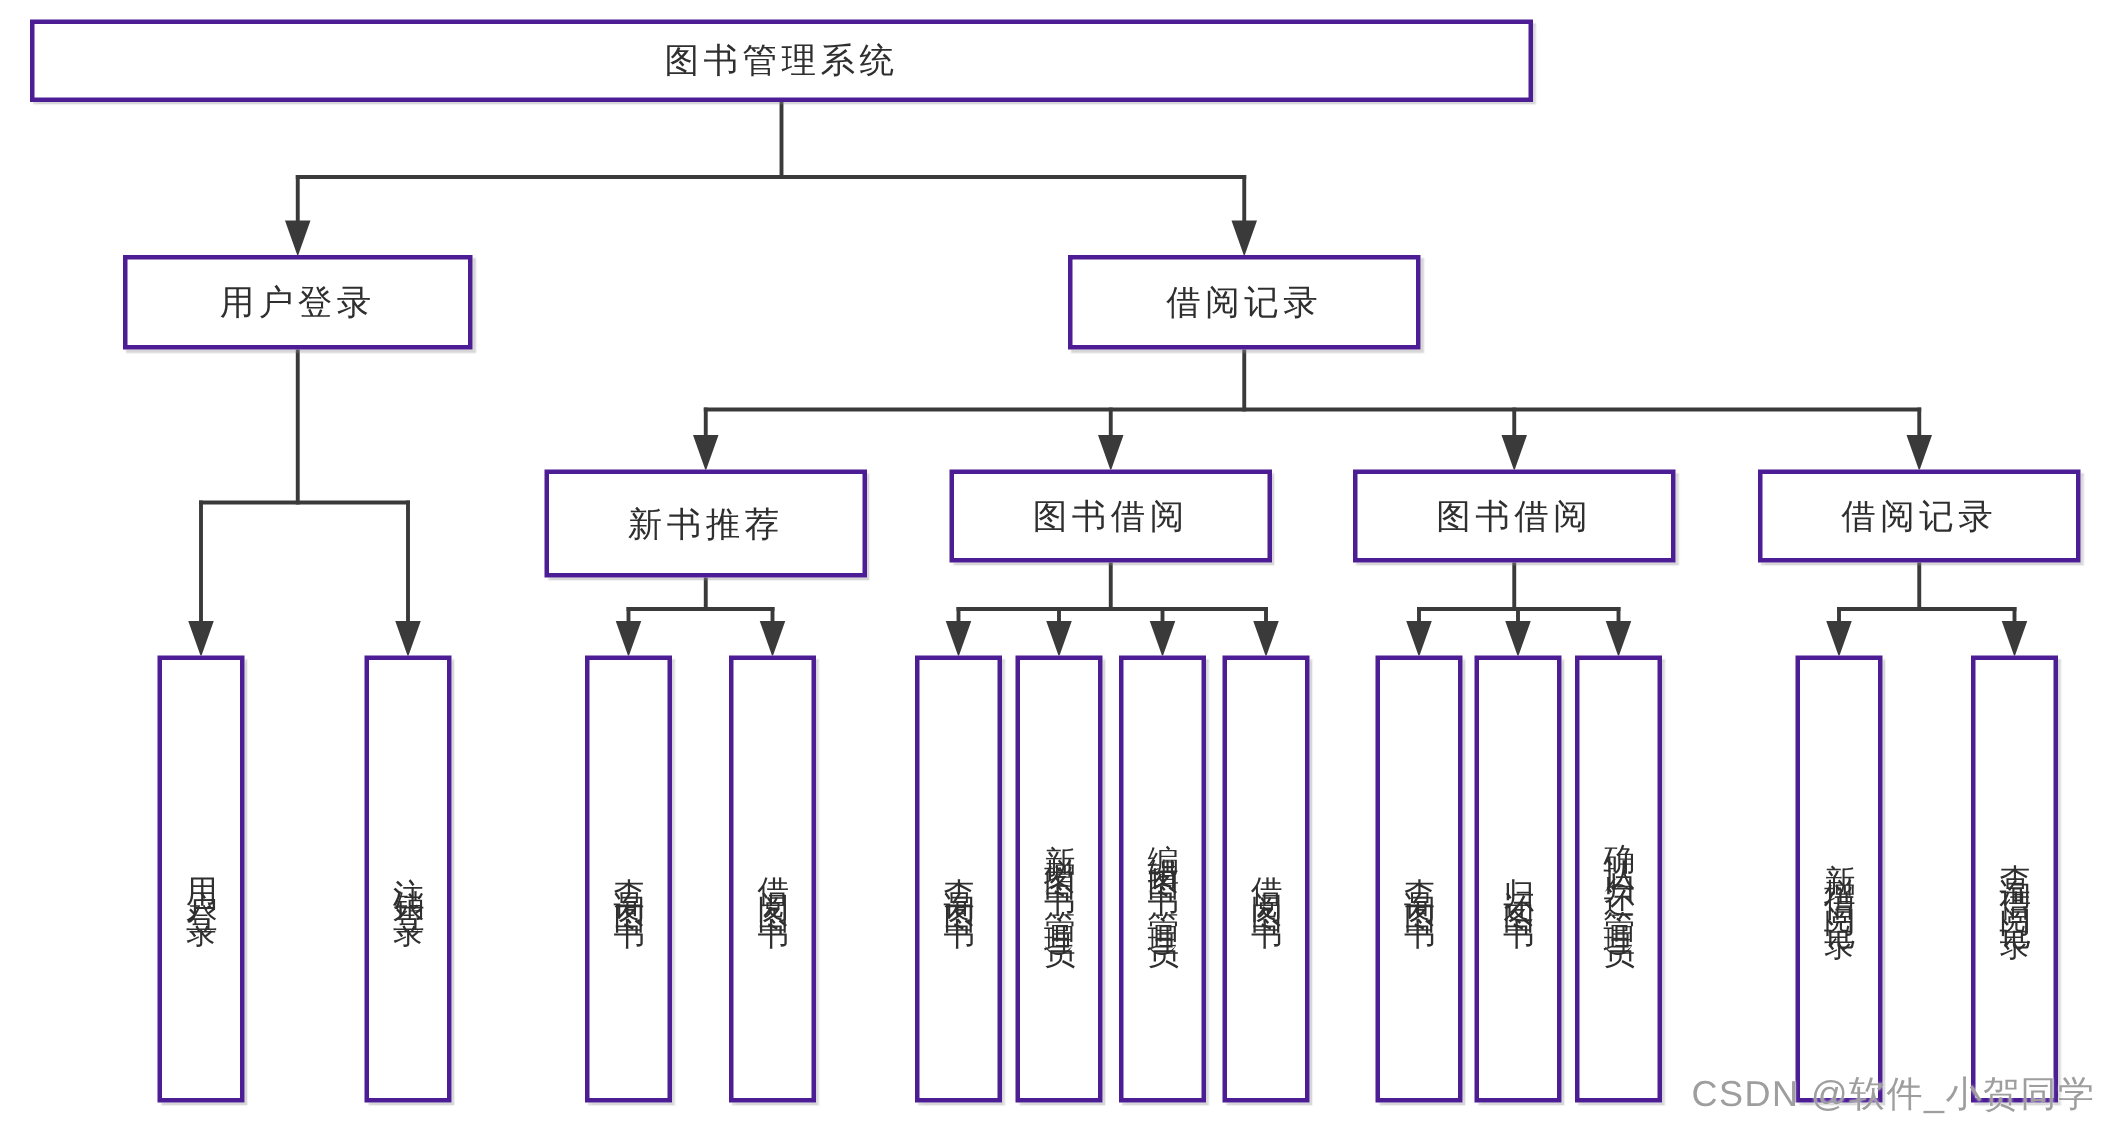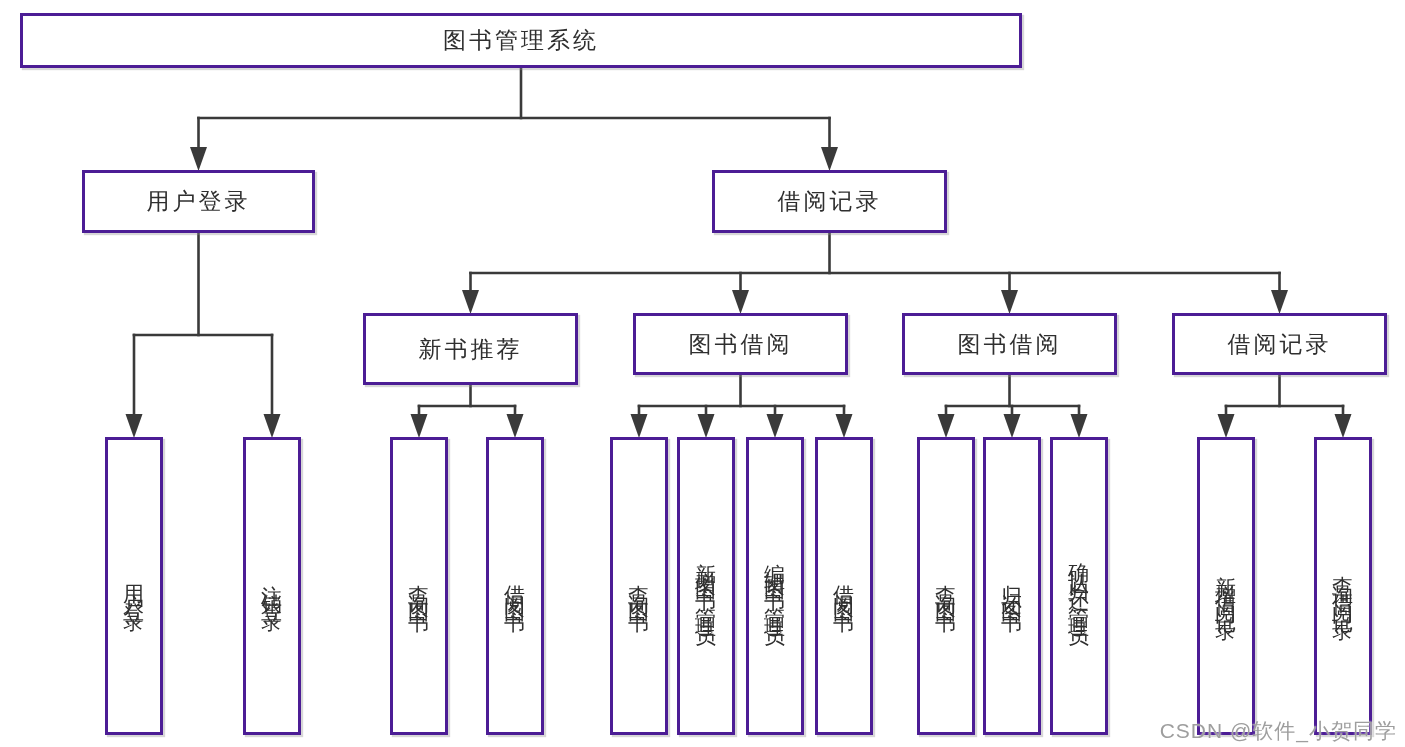--- a/index.html
+++ b/index.html
@@ -39,21 +39,21 @@
     text-orientation: mixed;
     font-size: 21px;
     letter-spacing: 9px;
     line-height: 1;
     white-space: nowrap;
   }
   .watermark {
     position: absolute;
     right: 8px;
     bottom: 2px;
-    font-size: 21px;
+    font-size: 24px;
     letter-spacing: 1px;
     color: #9e9e9e;
     text-shadow: 0 0 2px rgba(255,255,255,0.9);
     z-index: 5;
     white-space: nowrap;
   }
 </style>
 </head>
 <body>
 

